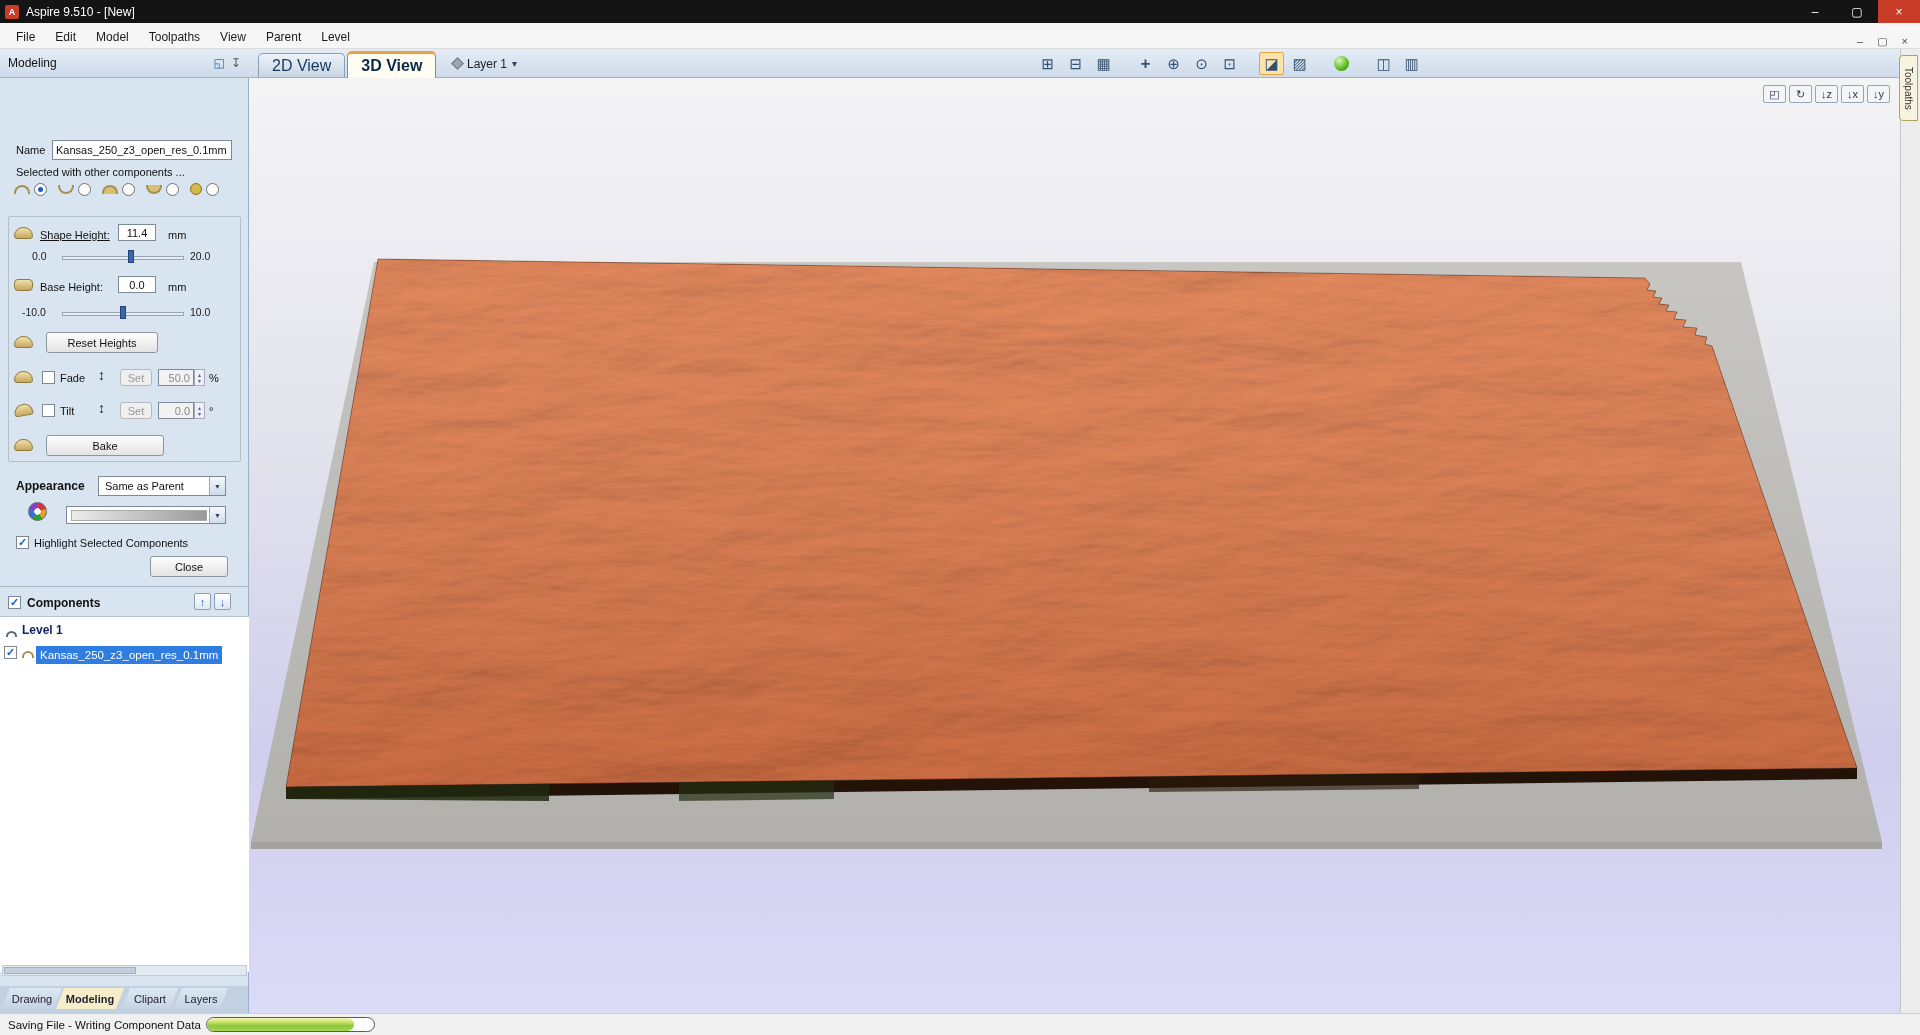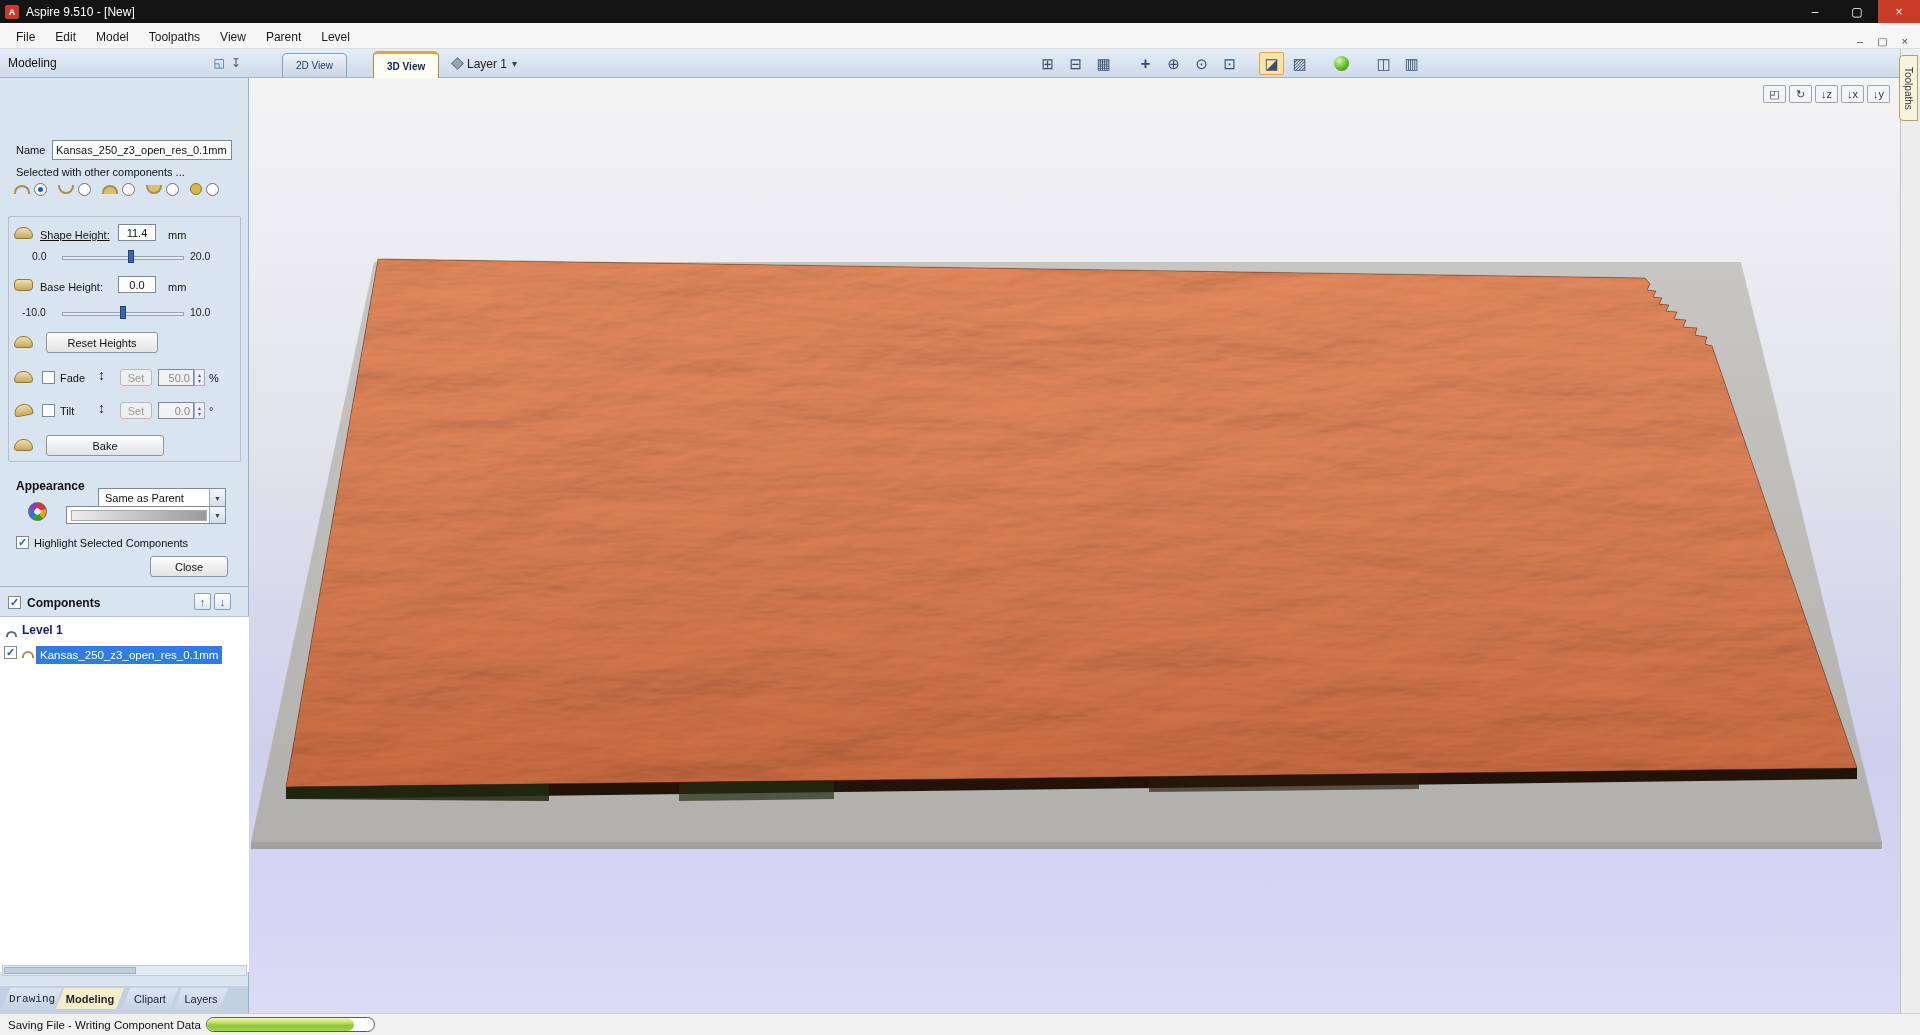--- a/index.html
+++ b/index.html
@@ -16,21 +16,21 @@
   
   .menubar { position:absolute; left:0; top:23px; width:1920px; height:26px; background:var(--menubar,#f6f6f6); border-bottom:1px solid #dcdcdc; display:flex; align-items:flex-end; padding-left:6px; font-size:12px; color:#1a1a1a; }
   .menu-item { padding:4px 10px; }
   .mdi-ctrls { margin-left:auto; display:flex; gap:14px; padding-right:12px; color:#444; font-size:11px; }
 
   
   .toolstrip { position:absolute; left:0; top:49px; width:1920px; height:29px; background:linear-gradient(180deg,var(--toolstrip-top,#e4edf7),var(--toolstrip-bottom,#cedbea)); border-bottom:1px solid #9fb2c6; }
   .panel-caption { position:absolute; left:0; top:0; width:249px; height:28px; display:flex; align-items:center; padding:0 8px; font-size:12px; color:#111; }
   .caption-icons { margin-left:auto; display:flex; gap:6px; color:#3a6ea5; font-size:12px; }
   .view-tabs { position:absolute; left:258px; bottom:0; display:flex; align-items:flex-end; gap:2px; }
-  .vtab { height:24px; padding:0 13px; display:flex; align-items:center; font-size:10px; color:#15395e; background:linear-gradient(180deg,#eef3f9,#c8d5e4); border:1px solid #8aa0b8; border-bottom:none; border-radius:5px 5px 0 0;margin-left:24px; }
+  .vtab { height:24px; padding:0 13px; display:flex; align-items:center; font-size:16px; color:#15395e; background:linear-gradient(180deg,#eef3f9,#c8d5e4); border:1px solid #8aa0b8; border-bottom:none; border-radius:5px 5px 0 0; }
   .vtab.active { height:27px; background:#fffdf2; border-color:#b0893c; border-top:3px solid var(--accent-orange,#e8a33d); font-weight:bold; color:#0a2a4a; margin-bottom:-1px; z-index:3; }
   .layer-select { position:absolute; left:447px; top:4px; height:21px; display:flex; align-items:center; gap:5px; font-size:12px; color:#222; padding:0 6px; }
   .layer-diamond { width:9px; height:9px; background:#9aa6b4; border:1px solid #6a7684; transform:rotate(45deg); }
   .tool-icons { position:absolute; left:1035px; top:2px; height:25px; display:flex; align-items:center; gap:3px; }
   .ti { width:25px; height:23px; display:flex; align-items:center; justify-content:center; font-size:15px; color:#35506e; }
   .ti.active { background:#fbe3ae; border:1px solid var(--accent-orange,#e8a33d); border-radius:2px; }
   .ti-gap { width:11px; }
   .sphere { width:15px; height:15px; border-radius:50%; background:radial-gradient(circle at 35% 30%, #d8f8c0, #58b818 60%, #2c7a08); }
 
   
@@ -234,21 +234,21 @@
     <span class="spin" style="left:194px;top:324px;">
         <span>▴</span>
         <span>▾</span>
       </span>
     <span class="lbl" style="left:209px;top:327px;">°</span>
 
     <span class="plaque" style="left:14px;top:361px;"></span>
     <div class="btn" style="left:46px;top:357px;width:118px;height:21px;">Bake</div>
 
     <span class="lbl b" style="left:16px;top:401px;">Appearance</span>
-    <div class="select" style="left:98px;top:398px;width:128px;margin-top:12px;">
+    <div class="select" style="left:98px;top:398px;width:128px;">
       <span class="sel-text">Same as Parent</span>
       <span class="caret">▼</span>
     </div>
 
     <span class="palette" style="left:28px;top:424px;"></span>
     <div class="select" style="left:66px;top:428px;width:160px;height:18px;">
       <span class="swatch-fill"></span>
       <span class="caret">▼</span>
     </div>
 
@@ -282,21 +282,21 @@
         <span class="comp-arch" style="position:absolute;left:22px;top:6px;"></span>
         <span class="sel-row" style="top:1px;">Kansas_250_z3_open_res_0.1mm</span>
       </div>
       <div class="hscroll" style="top:348px;left:2px;">
           <span class="hthumb"></span>
         </div>
     </div>
   </div>
 
   <div class="side-tabs">
-    <div class="stab" style="left:2px;width:60px;font-family:Liberation Mono, monospace;">Drawing</div>
+    <div class="stab" style="left:2px;width:60px;">Drawing</div>
     <div class="stab active" style="left:56px;width:68px;">Modeling</div>
     <div class="stab" style="left:122px;width:56px;">Clipart</div>
     <div class="stab" style="left:174px;width:54px;">Layers</div>
   </div>
 
   <div class="viewport">
     <svg width="1651" height="935" viewBox="0 0 1651 935">
       <defs>
         <linearGradient id="bg" x1="0" y1="0" x2="0" y2="1">
           <stop offset="0" stop-color="var(--bg-top,#f4f4f5)"></stop>

